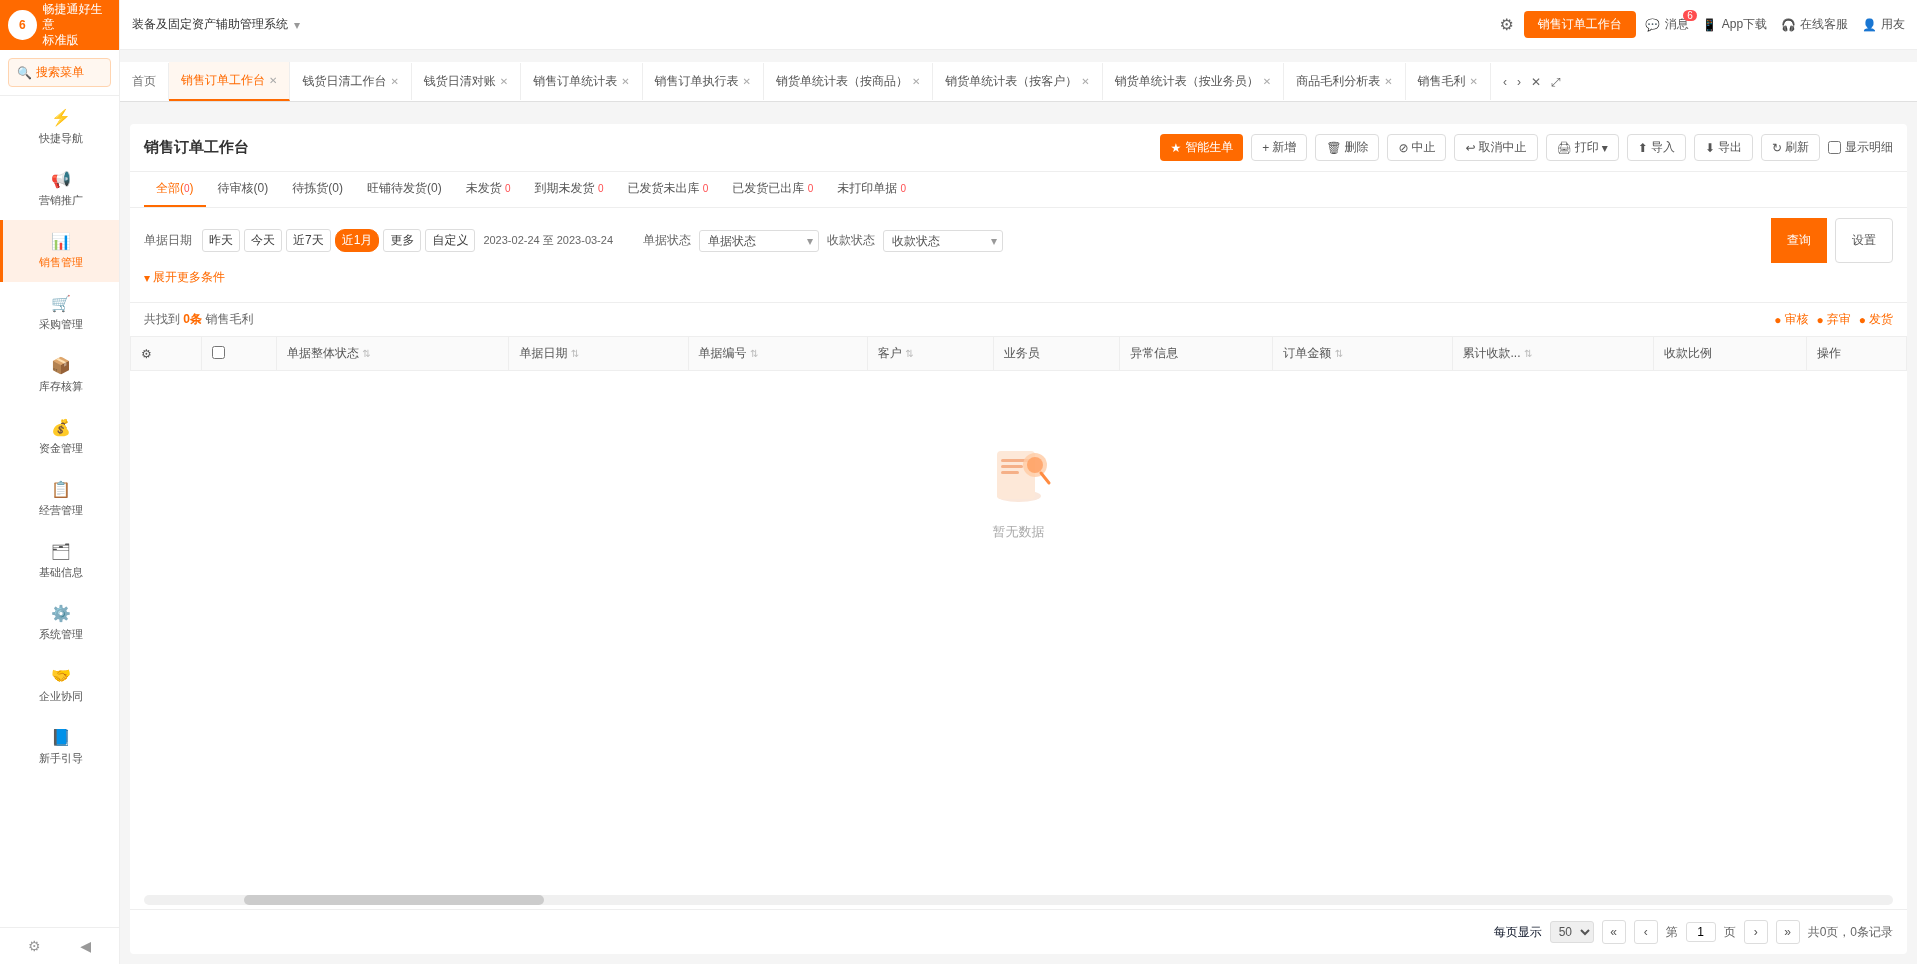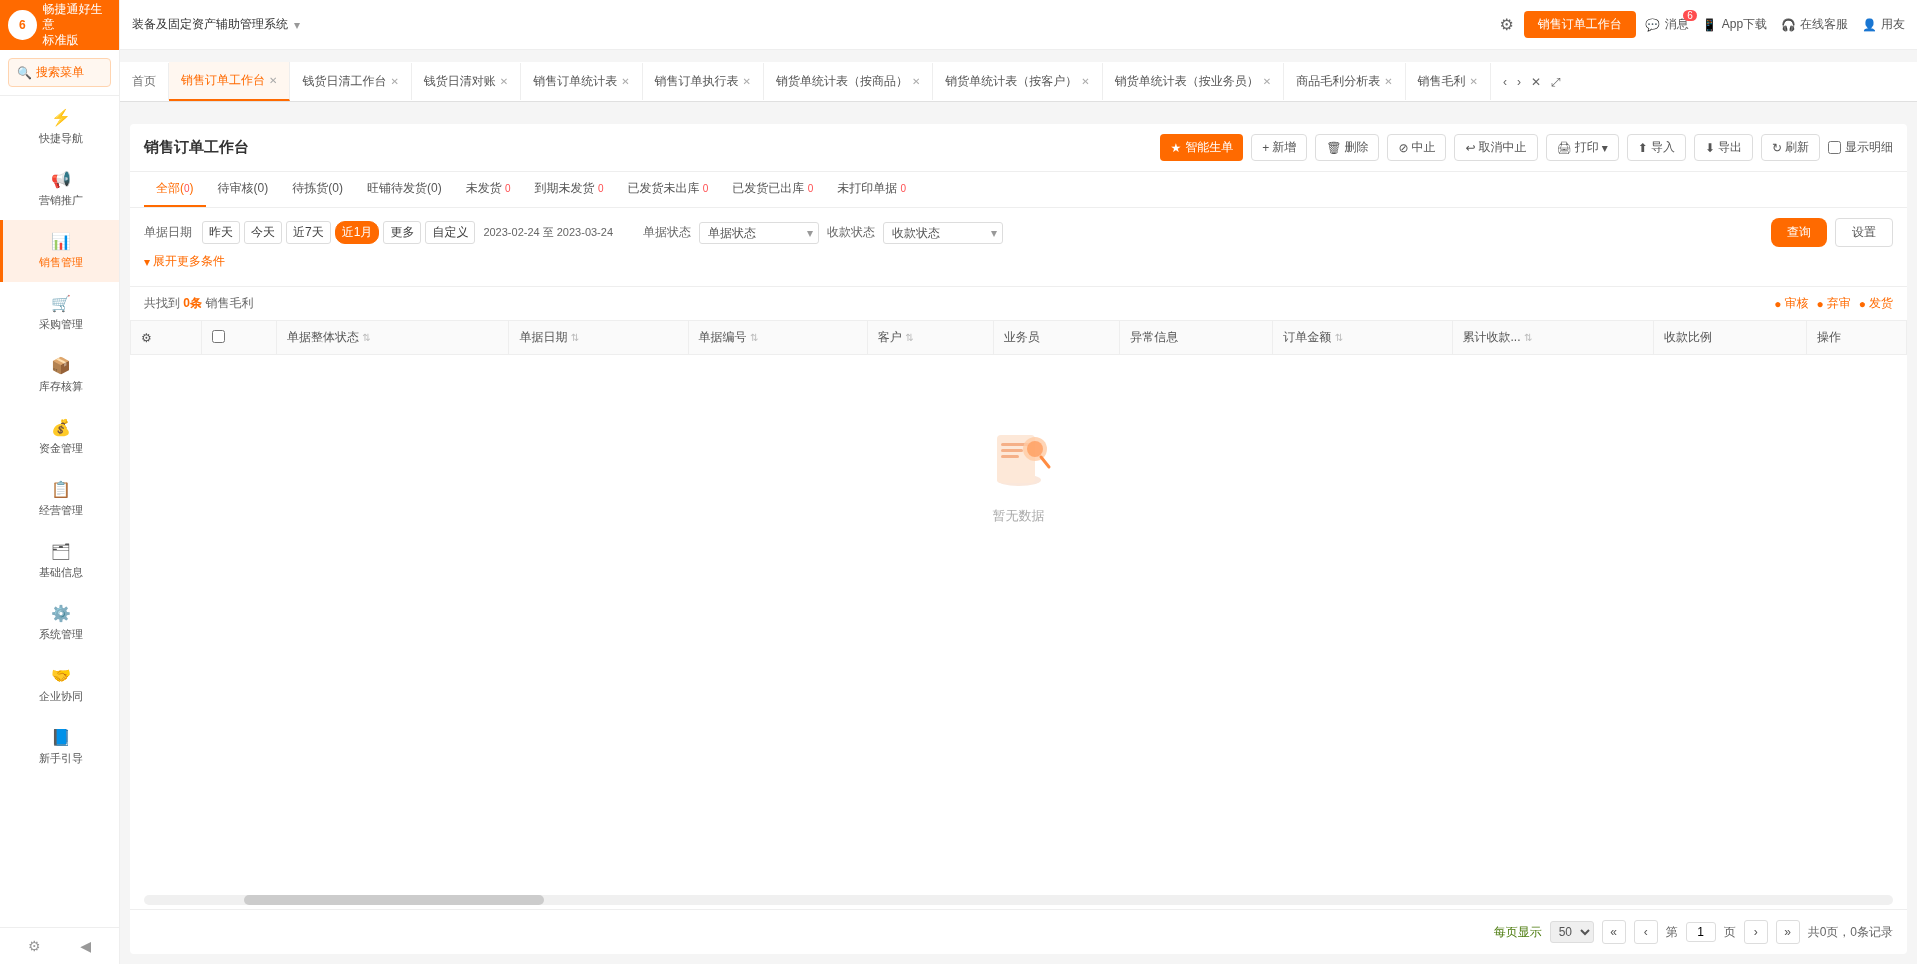--- a/index.html
+++ b/index.html
@@ -160,29 +160,29 @@
       cursor: pointer;
       color: #555;
       display: flex;
       align-items: center;
       gap: 3px;
     }
     .btn-query {
       background: #ff6a00;
       color: #fff;
       border: none;
-      border-radius: 8px;
+      border-radius: 0;
       padding: 5px 16px;
       cursor: pointer;
     }
     .btn-setting {
       background: #fff;
       border: 1px solid #ddd;
       border-radius: 4px;
-      padding: 5px 16px;
+      padding: 13px 16px;
       cursor: pointer;
       color: #555;
     }
     .checkbox-label { display: flex; align-items: center; gap: 4px; cursor: pointer; color: #555; }
 
     
     .sub-tabs {
       display: flex;
       align-items: flex-end;
       border-bottom: 1px solid #eee;
@@ -295,21 +295,21 @@
 
     
     .pagination {
       padding: 10px 14px;
       display: flex;
       align-items: center;
       justify-content: flex-end;
       border-top: 1px solid #eee;
       gap: 8px;
     }
-    .pagination-label { color: #4d7c0f; }
+    .pagination-label { color: #0f172a; }
     .page-size-select {
       border: 1px solid #ddd;
       border-radius: 3px;
       padding: 2px 4px;
       color: #555;
     }
     .page-btn {
       width: 24px;
       height: 24px;
       border: 1px solid #ddd;

